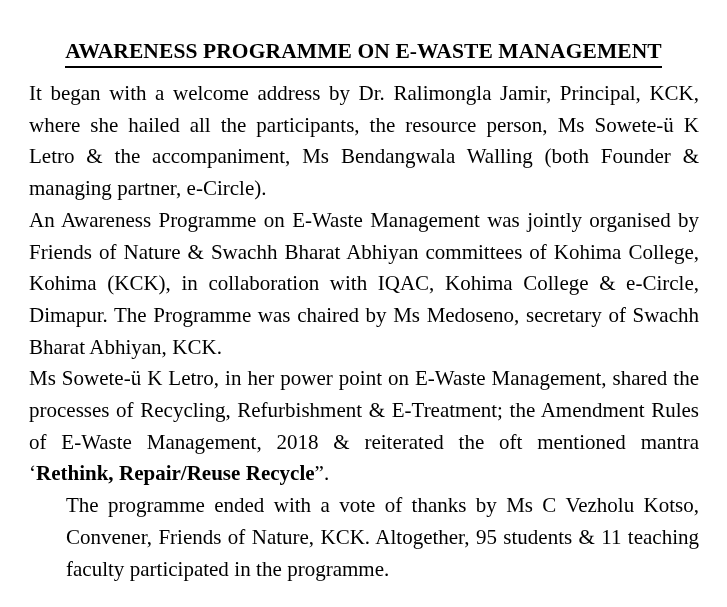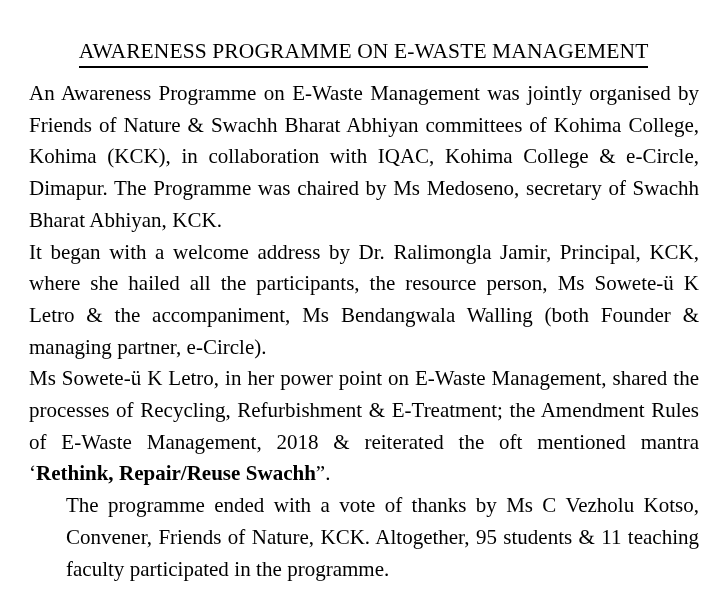--- a/index.html
+++ b/index.html
@@ -22,21 +22,21 @@
     background: #ffffff;
     box-sizing: border-box;
   }
   .doc-title {
     position: absolute;
     left: 0;
     top: 24px;
     width: 727px;
     text-align: center;
     font-size: 21.5px;
-    font-weight: normal;
+    font-weight: bold;
     letter-spacing: 0.1px;
     line-height: 26px;
     white-space: nowrap;
   }
   .doc-title .title-text {
     border-bottom: 2px solid #000000;
     padding-bottom: 2px;
     display: inline-block;
   }
   .body-block {
@@ -67,23 +67,23 @@
 </style>
 </head>
 <body>
 
 <div class="page">
 
   <h1 class="doc-title"><span class="title-text">AWARENESS PROGRAMME ON E-WASTE MANAGEMENT</span></h1>
 
   <div class="body-block">
 
+    <p class="para">It began with a welcome address by Dr. Ralimongla Jamir, Principal, KCK, where she hailed all the participants, the resource person, Ms Sowete-ü K Letro &amp; the accompaniment, Ms Bendangwala Walling (both Founder &amp; managing partner, e-Circle).</p>
+
     <p class="para">An Awareness Programme on E-Waste Management was jointly organised by Friends of Nature &amp; Swachh Bharat Abhiyan committees of Kohima College, Kohima (KCK), in collaboration with IQAC, Kohima College &amp; e-Circle, Dimapur. The Programme was chaired by Ms Medoseno, secretary of Swachh Bharat Abhiyan, KCK.</p>
 
-    <p class="para">It began with a welcome address by Dr. Ralimongla Jamir, Principal, KCK, where she hailed all the participants, the resource person, Ms Sowete-ü K Letro &amp; the accompaniment, Ms Bendangwala Walling (both Founder &amp; managing partner, e-Circle).</p>
-
-    <p class="para"><span>Ms Sowete-ü K Letro, in her power point on E-Waste Management, shared the processes of Recycling, Refurbishment &amp; E-Treatment; the Amendment Rules of E-Waste Management, 2018 &amp; reiterated the oft mentioned mantra </span><span class="quote-open">‘</span><span class="mantra">Rethink, Repair/Reuse Swachh</span><span class="quote-close">”</span><span>.</span></p>
+    <p class="para"><span>Ms Sowete-ü K Letro, in her power point on E-Waste Management, shared the processes of Recycling, Refurbishment &amp; E-Treatment; the Amendment Rules of E-Waste Management, 2018 &amp; reiterated the oft mentioned mantra </span><span class="quote-open">‘</span><span class="mantra">Rethink, Repair/Reuse Recycle</span><span class="quote-close">”</span><span>.</span></p>
 
     <p class="para">The programme ended with a vote of thanks by Ms C Vezholu Kotso, Convener, Friends of Nature, KCK. Altogether, 95 students &amp; 11 teaching faculty participated in the programme.</p>
 
   </div>
 
 </div>
 
 </body></html>

